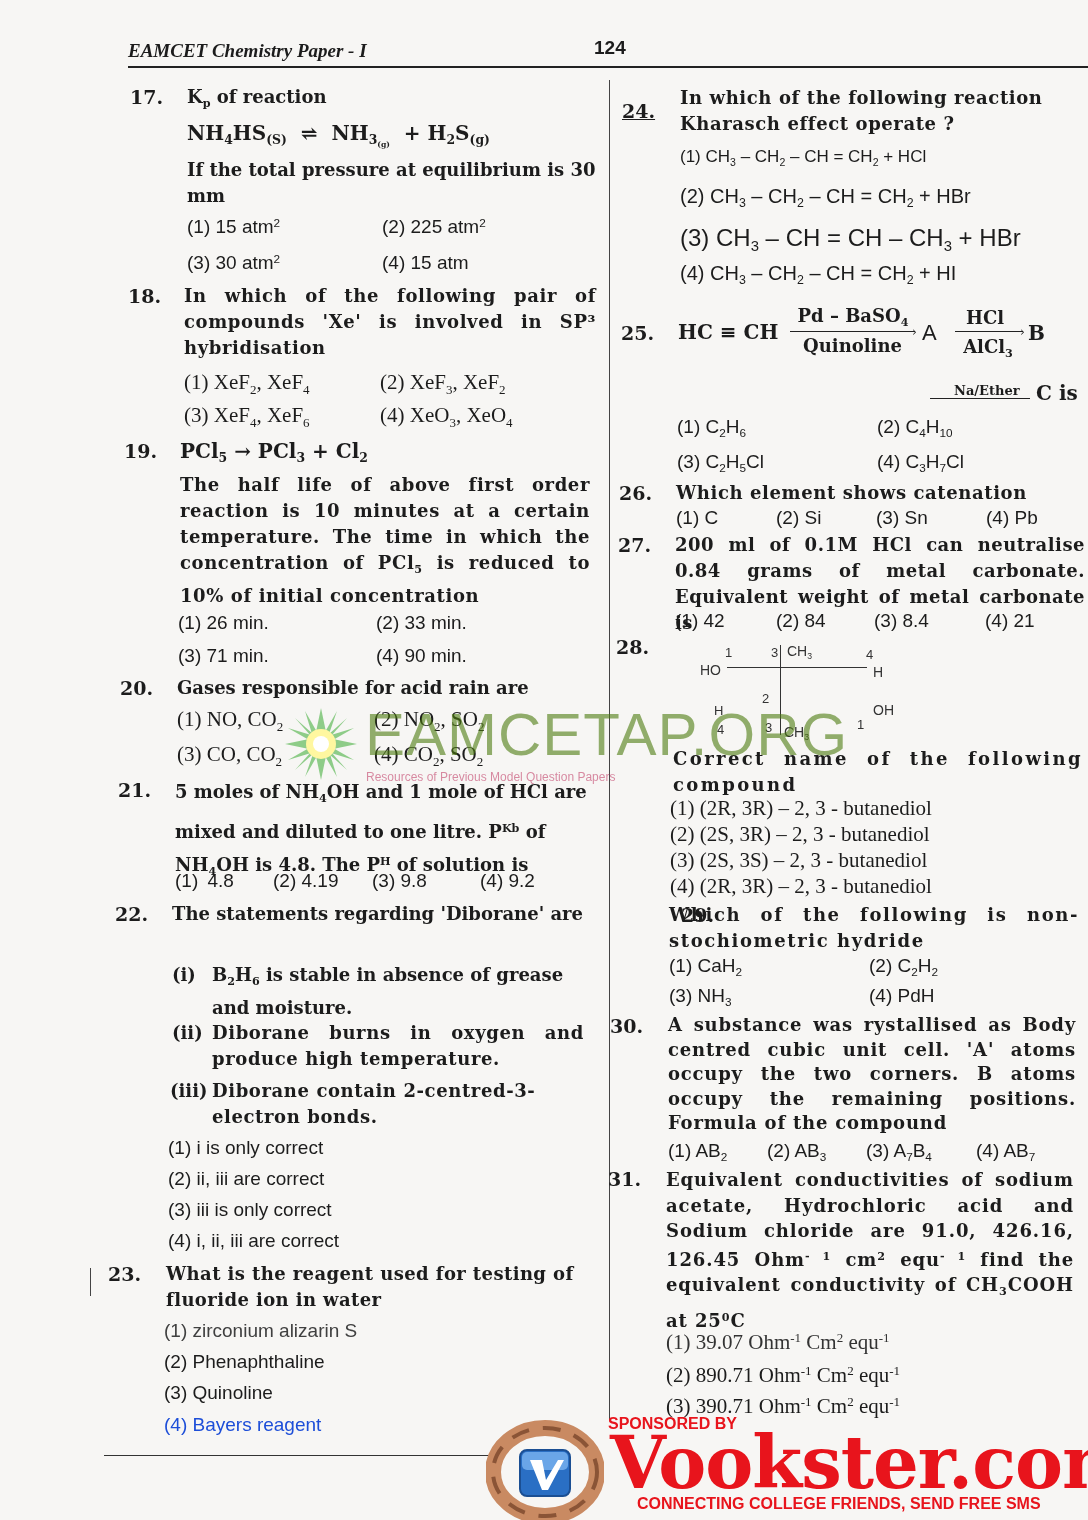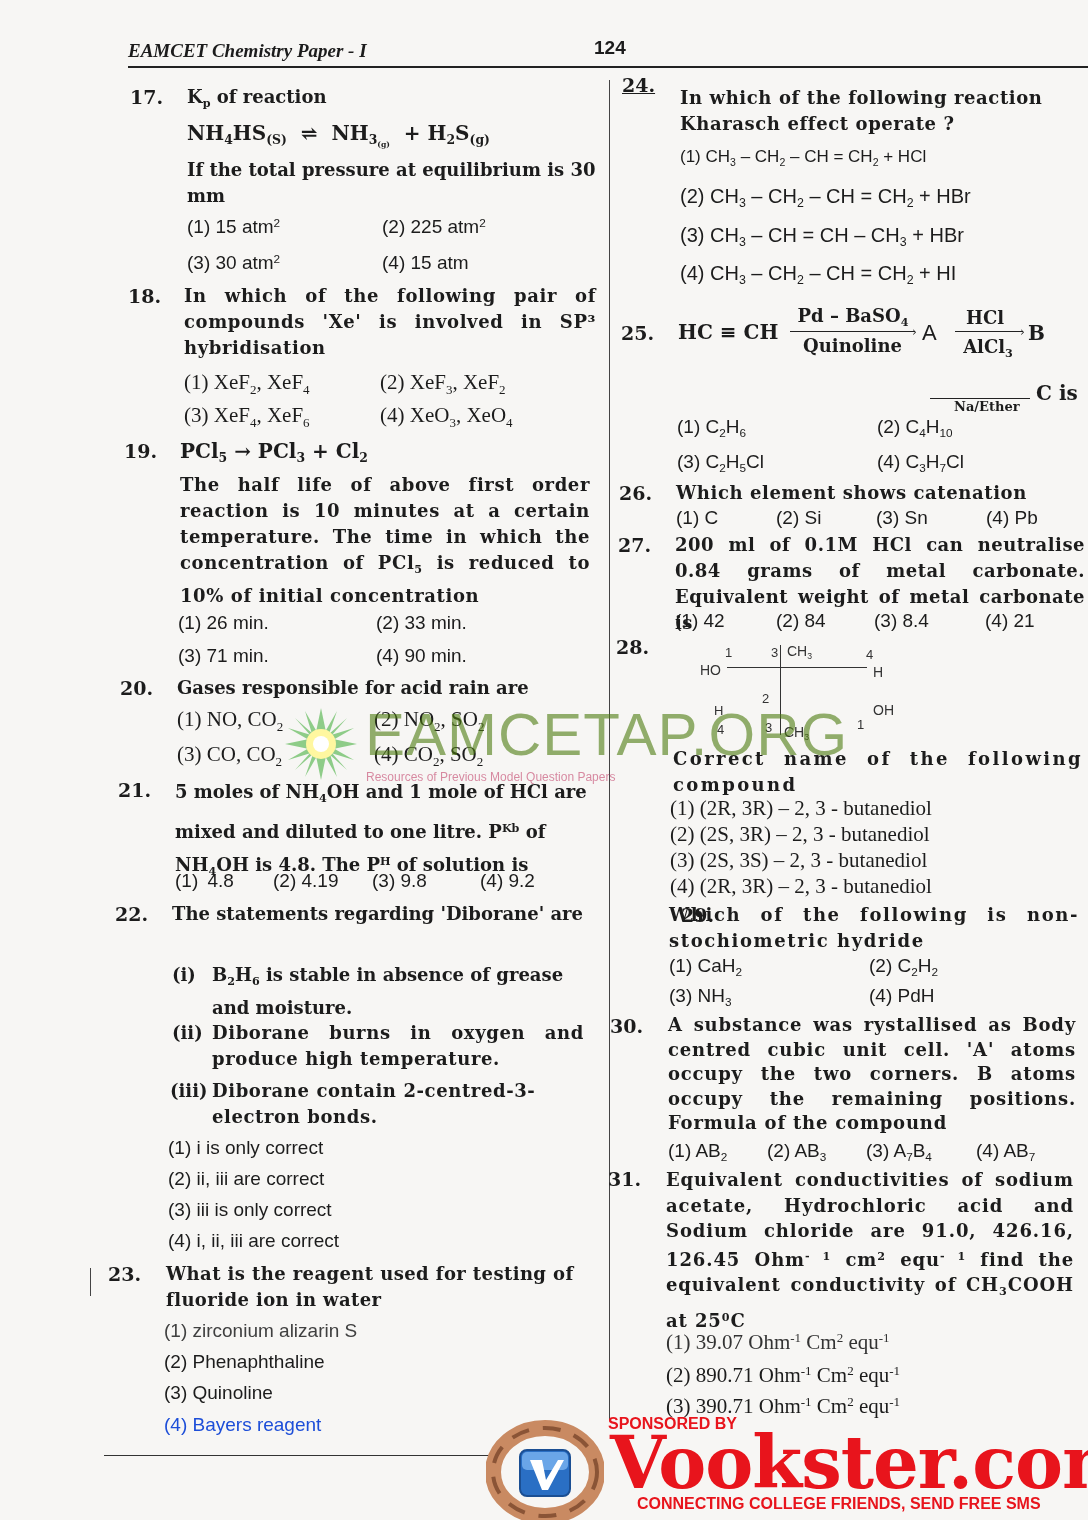--- a/index.html
+++ b/index.html
@@ -112,42 +112,42 @@
   <div class="qtext" style="left:166px;top:1261px;width:420px;letter-spacing:0.4px;">What is the reagent used for testing of fluoride ion in water</div>
   <div class="opt" style="left:164px;top:1320px;color:#404040;">(1) zirconium alizarin S</div>
   <div class="opt" style="left:164px;top:1351px;">(2) Phenaphthaline</div>
   <div class="opt" style="left:164px;top:1382px;">(3) Quinoline</div>
   <div class="opt" style="left:164px;top:1414px;color:#1d4ed8;">(4) Bayers reagent</div>
 </div>
 
 <div class="abs bottom-rule"></div>
 
 <div>
-  <div class="qnum" style="left:622px;top:74px;text-decoration:underline;">24.</div>
+  <div class="qnum" style="left:622px;top:100px;text-decoration:underline;">24.</div>
   <div class="qtext" style="left:680px;top:85px;width:410px;letter-spacing:0.6px;">In which of the following reaction Kharasch effect operate ?</div>
   <div class="opt" style="left:680px;top:147px;font-size:17px;">(1) CH<sub>3</sub> – CH<sub>2</sub> – CH = CH<sub>2</sub> + HCl</div>
   <div class="opt" style="left:680px;top:185px;font-size:20px;">(2) CH<sub>3</sub> – CH<sub>2</sub> – CH = CH<sub>2</sub> + HBr</div>
-  <div class="opt" style="left:680px;top:224px;font-size:20px;">(3) CH<sub>3</sub> – CH = CH – CH<sub>3</sub> + HBr</div>
+  <div class="opt" style="left:680px;top:224px;font-size:24px;">(3) CH<sub>3</sub> – CH = CH – CH<sub>3</sub> + HBr</div>
   <div class="opt" style="left:680px;top:262px;font-size:20px;">(4) CH<sub>3</sub> – CH<sub>2</sub> – CH = CH<sub>2</sub> + HI</div>
 </div>
 
 <div>
   <div class="qnum" style="left:621px;top:322px;">25.</div>
   <div class="qtext" style="left:678px;top:319px;font-size:20px;">HC ≡ CH</div>
   <div class="qtext" style="left:788px;top:303px;font-size:18px;width:130px;text-align:center;">Pd – BaSO<sub>4</sub></div>
   <div class="abs" style="left:790px;top:331px;width:125px;height:1px;background:#222;"></div>
   <div class="abs" style="left:912px;top:325px;font-size:12px;">›</div>
   <div class="qtext" style="left:790px;top:333px;font-size:18px;width:125px;text-align:center;">Quinoline</div>
   <div class="opt" style="left:922px;top:320px;font-size:22px;">A</div>
   <div class="qtext" style="left:955px;top:305px;font-size:18px;width:60px;text-align:center;">HCl</div>
   <div class="abs" style="left:955px;top:331px;width:68px;height:1px;background:#222;"></div>
   <div class="abs" style="left:1020px;top:325px;font-size:12px;">›</div>
   <div class="qtext" style="left:955px;top:334px;font-size:18px;width:66px;text-align:center;">AlCl<sub>3</sub></div>
   <div class="qtext" style="left:1028px;top:320px;font-size:20px;">B</div>
-  <div class="qtext" style="left:954px;top:378px;font-size:13px;margin-top:16px;">Na/Ether</div>
+  <div class="qtext" style="left:954px;top:378px;font-size:13px;">Na/Ether</div>
   <div class="abs" style="left:930px;top:398px;width:100px;height:1px;background:#222;"></div>
   <div class="qtext" style="left:1036px;top:380px;font-size:20px;">C is</div>
   <div class="opt" style="left:677px;top:416px;">(1) C<sub>2</sub>H<sub>6</sub></div>
   <div class="opt" style="left:877px;top:416px;">(2) C<sub>4</sub>H<sub>10</sub></div>
   <div class="opt" style="left:677px;top:451px;">(3) C<sub>2</sub>H<sub>5</sub>Cl</div>
   <div class="opt" style="left:877px;top:451px;">(4) C<sub>3</sub>H<sub>7</sub>Cl</div>
 </div>
 
 <div>
   <div class="qnum" style="left:619px;top:482px;">26.</div>

